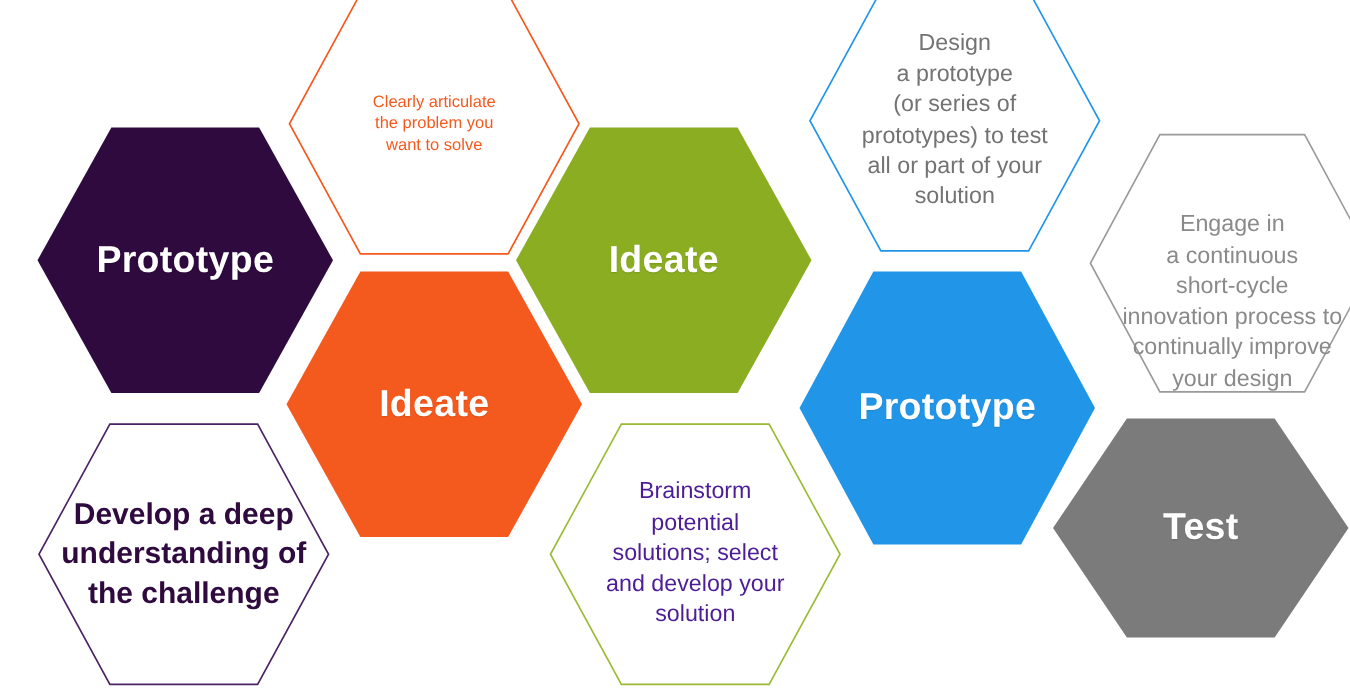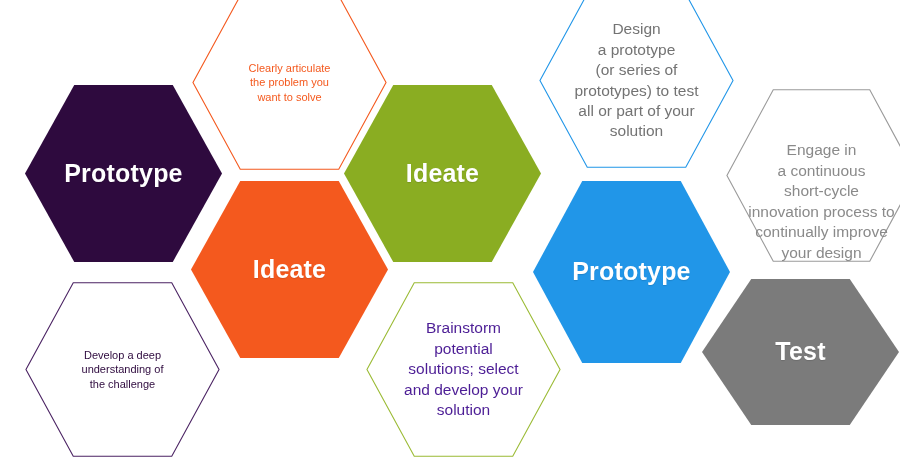--- a/index.html
+++ b/index.html
@@ -48,22 +48,22 @@
     font-size: 25px;
     letter-spacing: 0.2px;
     text-shadow: 0 1px 1px rgba(0,0,0,0.12);
   }
   .hex.outlined .hex-label {
     font-size: 11px;
     font-weight: normal;
     line-height: 1.32;
   }
   .hex.outlined.bold-note .hex-label {
-    font-weight: normal;
-    font-size: 11px;
+    font-weight: bold;
+    font-size: 20px;
   }
 </style>
 </head>
 <body>
 
 <div id="diagram">
 
   <div class="hex outlined" style="left:191px; top:-6px; width:197px; height:177px;">
     <svg class="hex-svg" viewBox="0 0 100 100" preserveAspectRatio="none">
       <polygon points="25,1 75,1 99,50 75,99 25,99 1,50" fill="#ffffff" stroke="#F4591E" stroke-width="1.1" vector-effect="non-scaling-stroke"></polygon>

